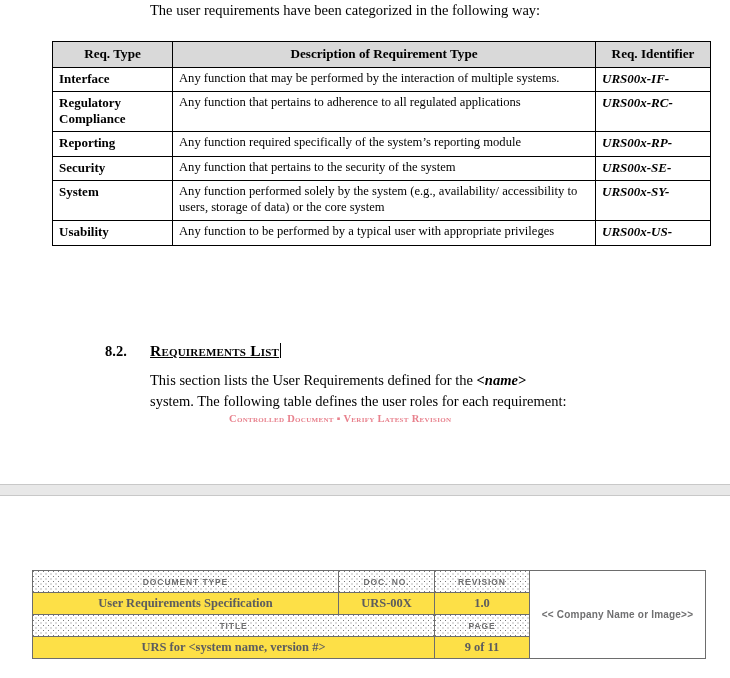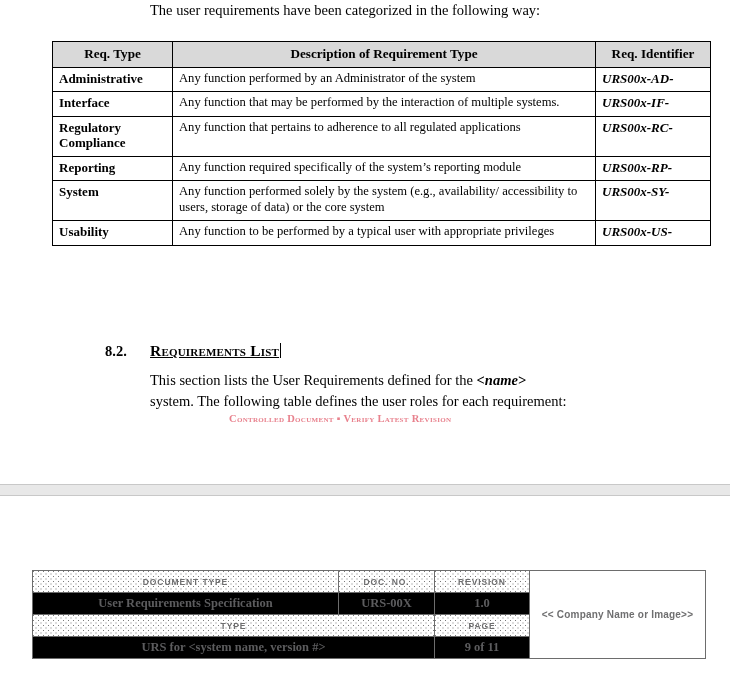--- a/index.html
+++ b/index.html
@@ -179,21 +179,21 @@
       radial-gradient(#7a7a7a 0.6px, transparent 0.7px),
       radial-gradient(#7a7a7a 0.6px, transparent 0.7px);
     background-size: 5px 5px, 5px 5px;
     background-position: 0 0, 2.5px 2.5px;
   }
   td.val {
     font-family: "Liberation Serif", "DejaVu Serif", serif;
     font-size: 12.5px;
     font-weight: bold;
     color: #5c5c5e;
-    background: #000000;
+    background: #fde047;
   }
   td.company {
     font-family: Liberation Sans, sans-serif;
     font-size: 10px;
     font-weight: bold;
     color: #6f6f70;
     background: #ffffff;
     letter-spacing: 0.2px;
   }
   .fw1 { width: 306px; }
@@ -216,38 +216,38 @@
     </colgroup>
     <thead>
       <tr>
         <th>Req. Type</th>
         <th>Description of Requirement Type</th>
         <th>Req. Identifier</th>
       </tr>
     </thead>
     <tbody>
       <tr>
-        <td class="c-type">Administrative</td>
-        <td class="c-desc">Any function performed by an Administrator of the system</td>
-        <td class="c-id">URS00x-AD-</td>
-      </tr>
-      <tr>
         <td class="c-type">Interface</td>
         <td class="c-desc">Any function that may be performed by the interaction of multiple systems.</td>
         <td class="c-id">URS00x-IF-</td>
       </tr>
       <tr>
         <td class="c-type">Regulatory Compliance</td>
         <td class="c-desc">Any function that pertains to adherence to all regulated applications</td>
         <td class="c-id">URS00x-RC-</td>
       </tr>
       <tr>
         <td class="c-type">Reporting</td>
         <td class="c-desc">Any function required specifically of the system’s reporting module</td>
         <td class="c-id">URS00x-RP-</td>
+      </tr>
+      <tr>
+        <td class="c-type">Security</td>
+        <td class="c-desc">Any function that pertains to the security of the system</td>
+        <td class="c-id">URS00x-SE-</td>
       </tr>
       <tr>
         <td class="c-type">System</td>
         <td class="c-desc">Any function performed solely by the system (e.g., availability/ accessibility to users, storage of data) or the core system</td>
         <td class="c-id">URS00x-SY-</td>
       </tr>
       <tr>
         <td class="c-type">Usability</td>
         <td class="c-desc">Any function to be performed by a typical user with appropriate privileges</td>
         <td class="c-id">URS00x-US-</td>
@@ -283,21 +283,21 @@
         <td class="lbl">DOC. NO.</td>
         <td class="lbl">REVISION</td>
         <td class="company" rowspan="4">&lt;&lt; Company Name or Image&gt;&gt;</td>
       </tr>
       <tr>
         <td class="val">User Requirements Specification</td>
         <td class="val">URS-00X</td>
         <td class="val">1.0</td>
       </tr>
       <tr>
-        <td class="lbl" colspan="2">TYPE</td>
+        <td class="lbl" colspan="2">TITLE</td>
         <td class="lbl">PAGE</td>
       </tr>
       <tr>
         <td class="val" colspan="2">URS for &lt;system name, version #&gt;</td>
         <td class="val">9 of 11</td>
       </tr>
     </tbody>
   </table>
 </div>
 

